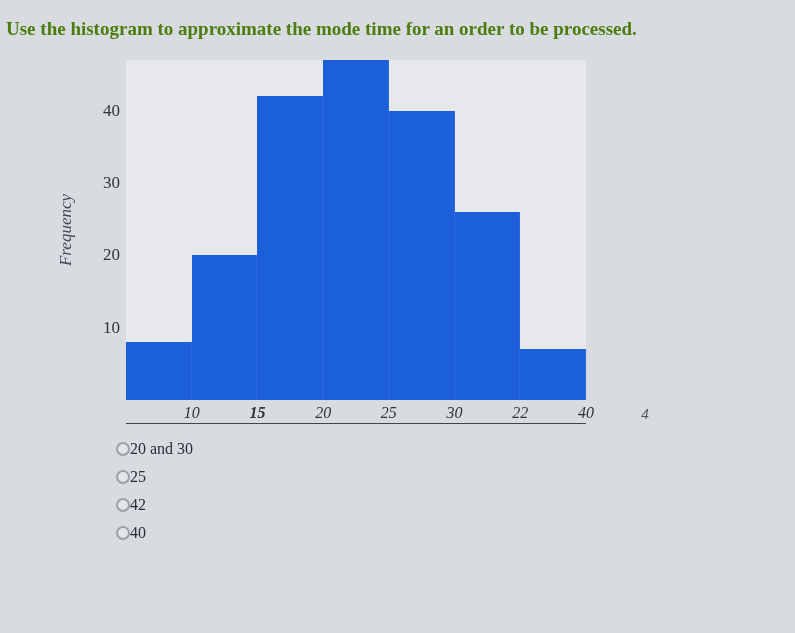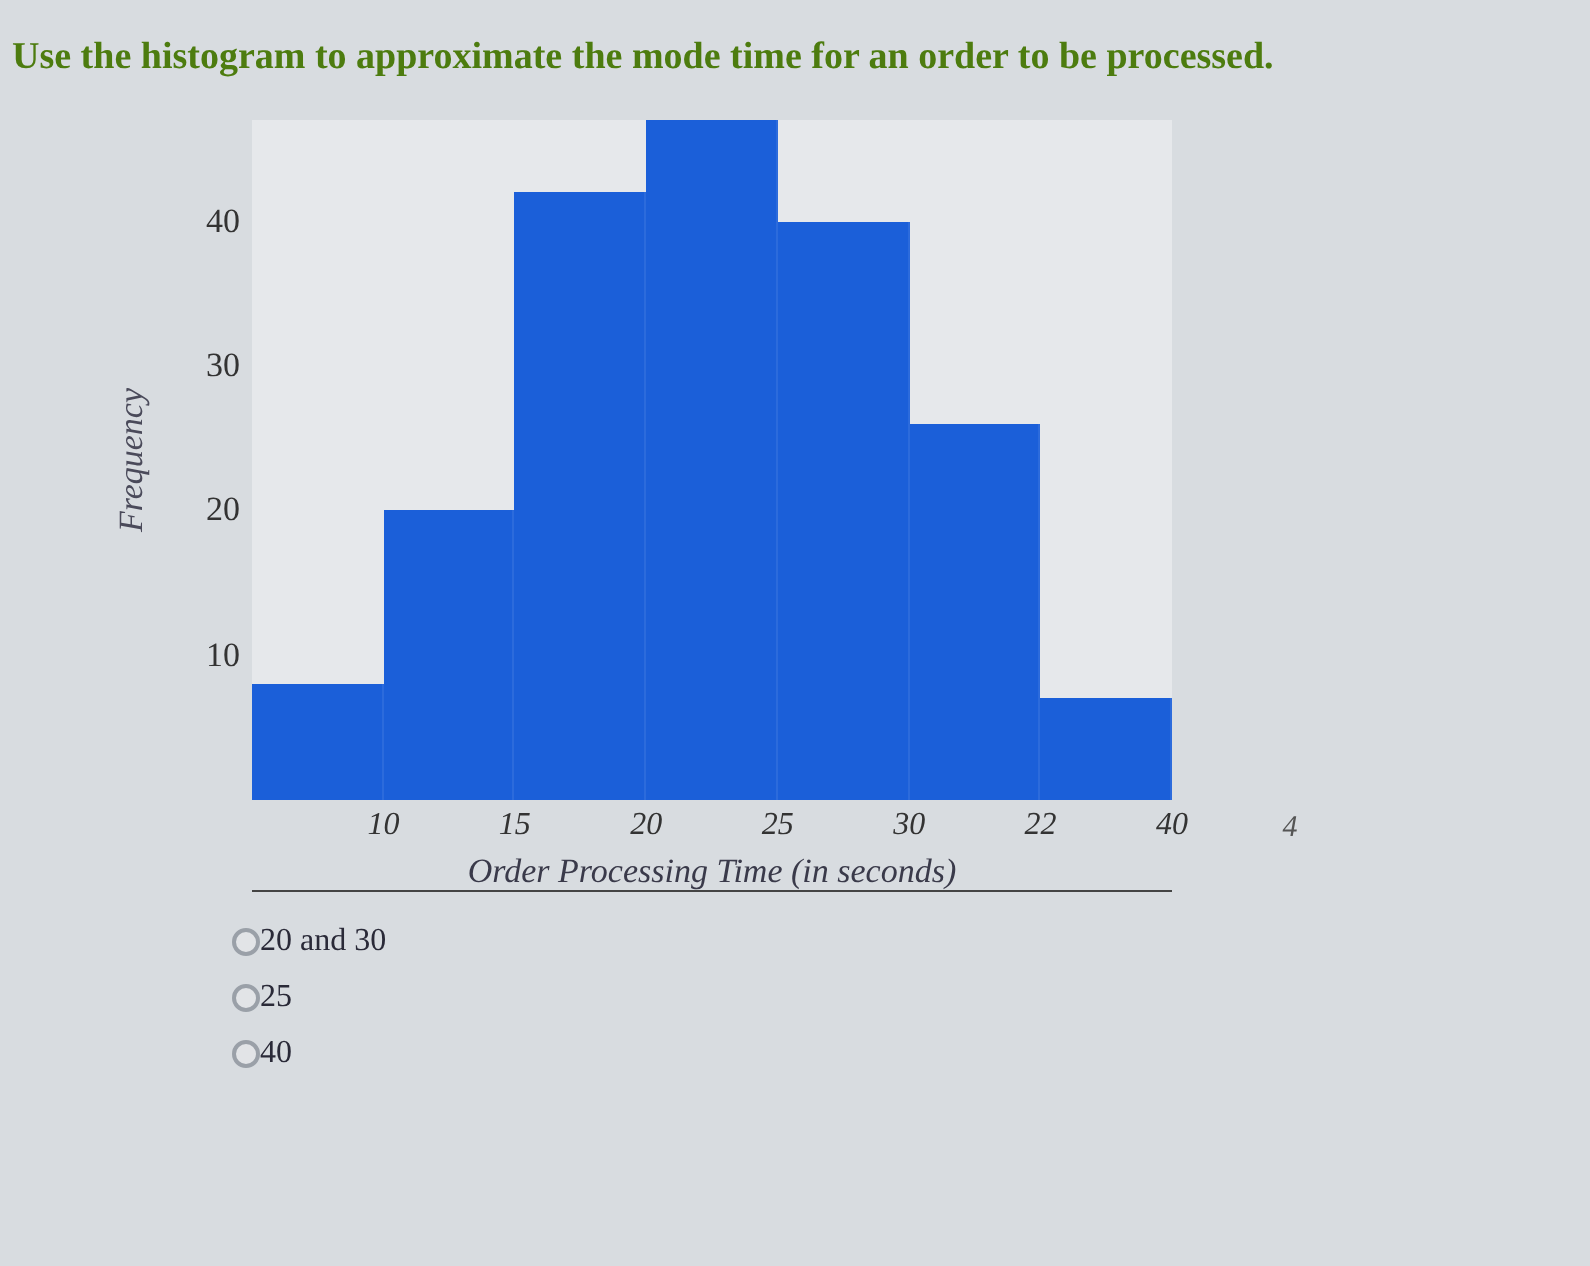--- a/index.html
+++ b/index.html
@@ -170,39 +170,42 @@
       <div class="bar" style="height:85.1%;"></div>
       <div class="bar" style="height:55.3%;"></div>
       <div class="bar" style="height:14.9%;"></div>
     </div>
   </div>
 
   <div class="x-axis-line"></div>
 
   <div class="x-ticks">
     <div class="x-tick" style="left:14.29%;">10</div>
-    <div class="x-tick" style="left:28.57%;">15</div>
+    <div class="x-tick" style="left:28.57%;font-weight:bold;">15</div>
     <div class="x-tick" style="left:42.86%;">20</div>
     <div class="x-tick" style="left:57.14%;">25</div>
     <div class="x-tick" style="left:71.43%;">30</div>
     <div class="x-tick" style="left:85.71%;">22</div>
     <div class="x-tick" style="left:100%;">40</div>
     <div class="x-extra" style="left:112%; top:6px;">4</div>
   </div>
 
-  <div class="x-label">Order Processing Time (in seconds)</div>
 
 </div>
 
 <div class="answers">
   <div class="answer-row">
     <div class="radio"></div>
     <div class="answer-label">20 and 30</div>
   </div>
   <div class="answer-row">
     <div class="radio"></div>
     <div class="answer-label">25</div>
   </div>
   <div class="answer-row">
     <div class="radio"></div>
+    <div class="answer-label">42</div>
+  </div>
+  <div class="answer-row">
+    <div class="radio"></div>
     <div class="answer-label">40</div>
   </div>
 </div>
 
 </body></html>

